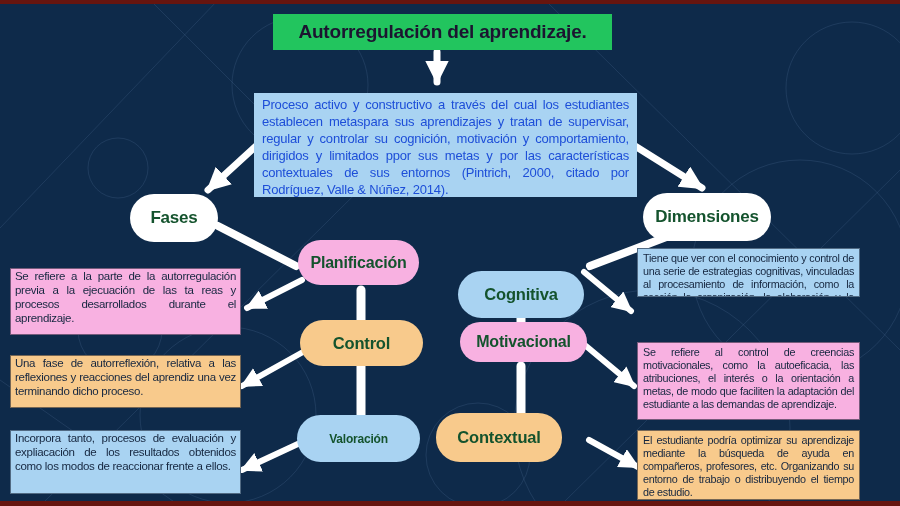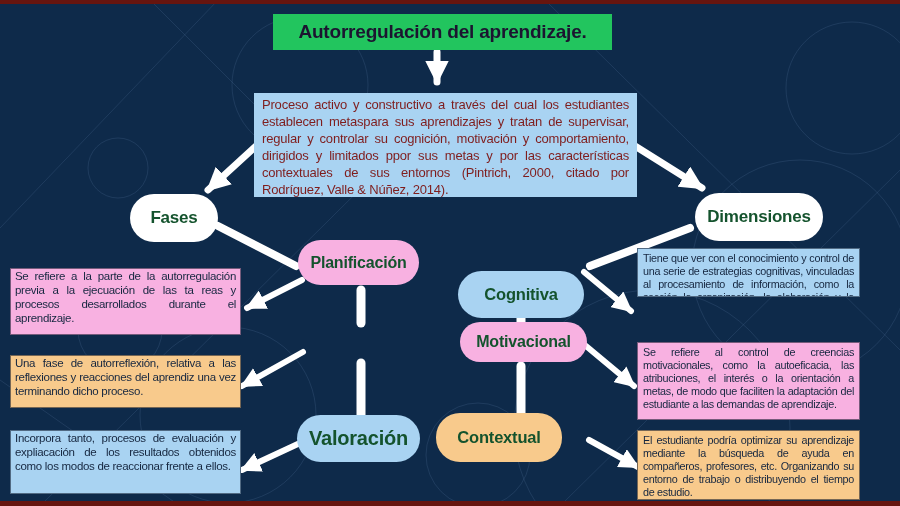--- a/index.html
+++ b/index.html
@@ -23,43 +23,43 @@
     position:absolute; border-radius:24px; display:flex; align-items:center; justify-content:center;
     font-weight:bold; color:#14532d; letter-spacing:-0.2px;
   }
   .pill.white { background:#ffffff; font-size:17px; }
   .c-pink   { background:#f8b1e1; }
   .c-orange { background:#f8ca8c; }
   .c-blue   { background:#a9d3f2; }
 
   .def-box {
     position:absolute; left:254px; top:93px; width:383px; height:104px;
-    background:#a9d3f2; color:#7f1d1d;
+    background:#a9d3f2; color:#1d4ed8;
     font-size:13px; line-height:17px; letter-spacing:-0.2px;
     text-align:justify; padding:3px 8px; overflow:hidden;
   }
   .desc {
     position:absolute; color:#15263f; text-align:justify; overflow:hidden;
     border:1px solid rgba(10,20,40,0.55);
   }
   .desc.left  { left:10px;  width:231px; font-size:11.5px; line-height:14px; letter-spacing:-0.3px; padding:0 4px; }
   .desc.right { left:637px; width:223px; font-size:10.8px; line-height:13px; letter-spacing:-0.3px; padding:3px 5px; }
 
   #p-f0 { top:268px; height:67px; }
   #p-f1 { top:355px; height:53px; }
   #p-f2 { top:430px; height:64px; }
   #p-d0 { top:248px; height:49px; }
   #p-d1 { top:342px; height:78px; }
   #p-d2 { top:430px; height:70px; }
 
   #n-fases { left:130px; top:194px; width:88px;  height:48px; }
-  #n-dim   { left:695px; top:193px; width:128px; height:48px; }
+  #n-dim   { left:643px; top:193px; width:128px; height:48px; }
   #n-plan  { left:298px; top:240px; width:121px; height:45px; font-size:16px; }
   #n-ctrl  { left:300px; top:320px; width:123px; height:46px; font-size:16.5px; }
-  #n-val   { left:297px; top:415px; width:123px; height:47px; font-size:20px; }
+  #n-val   { left:297px; top:415px; width:123px; height:47px; font-size:12px; }
   #n-cog   { left:458px; top:248px; width:126px; height:47px; font-size:16.5px;margin-top:23px; }
   #n-mot   { left:460px; top:322px; width:127px; height:40px; font-size:16px; }
   #n-ctx   { left:436px; top:413px; width:126px; height:49px; font-size:16.5px; }
 </style>
 </head>
 <body>
 
 <div class="stage">
 
   <svg class="layer" viewBox="0 0 900 506" fill="none" stroke="#5b7da6" stroke-opacity="0.22" stroke-width="1">
@@ -114,20 +114,21 @@
   <div class="strip bottom"></div>
 
   <div class="title-box">Autorregulación del aprendizaje.</div>
 
   <div class="def-box">Proceso activo y constructivo a través del cual los estudiantes establecen metaspara sus aprendizajes y tratan de supervisar, regular y controlar su cognición, motivación y comportamiento, dirigidos y limitados ppor sus metas y por las características contextuales de sus entornos (Pintrich, 2000, citado por Rodríguez, Valle &amp; Núñez, 2014).</div>
 
   <div class="pill white" id="n-fases">Fases</div>
   <div class="pill white" id="n-dim">Dimensiones</div>
 
   <div class="pill c-pink" id="n-plan">Planificación</div>
+  <div class="pill c-orange" id="n-ctrl">Control</div>
   <div class="pill c-blue" id="n-val">Valoración</div>
 
   <div class="pill c-blue" id="n-cog">Cognitiva</div>
   <div class="pill c-pink" id="n-mot">Motivacional</div>
   <div class="pill c-orange" id="n-ctx">Contextual</div>
 
   <div class="desc left c-pink" id="p-f0">Se refiere a la parte de la autorregulación previa a la ejecuación de las ta reas y procesos desarrollados durante el aprendizaje.</div>
   <div class="desc left c-orange" id="p-f1">Una fase de autorreflexión, relativa a las reflexiones y reacciones del aprendiz una vez terminando dicho proceso.</div>
   <div class="desc left c-blue" id="p-f2">Incorpora tanto, procesos de evaluación y expliacación de los resultados obtenidos como los modos de reaccionar frente a ellos.</div>
 

